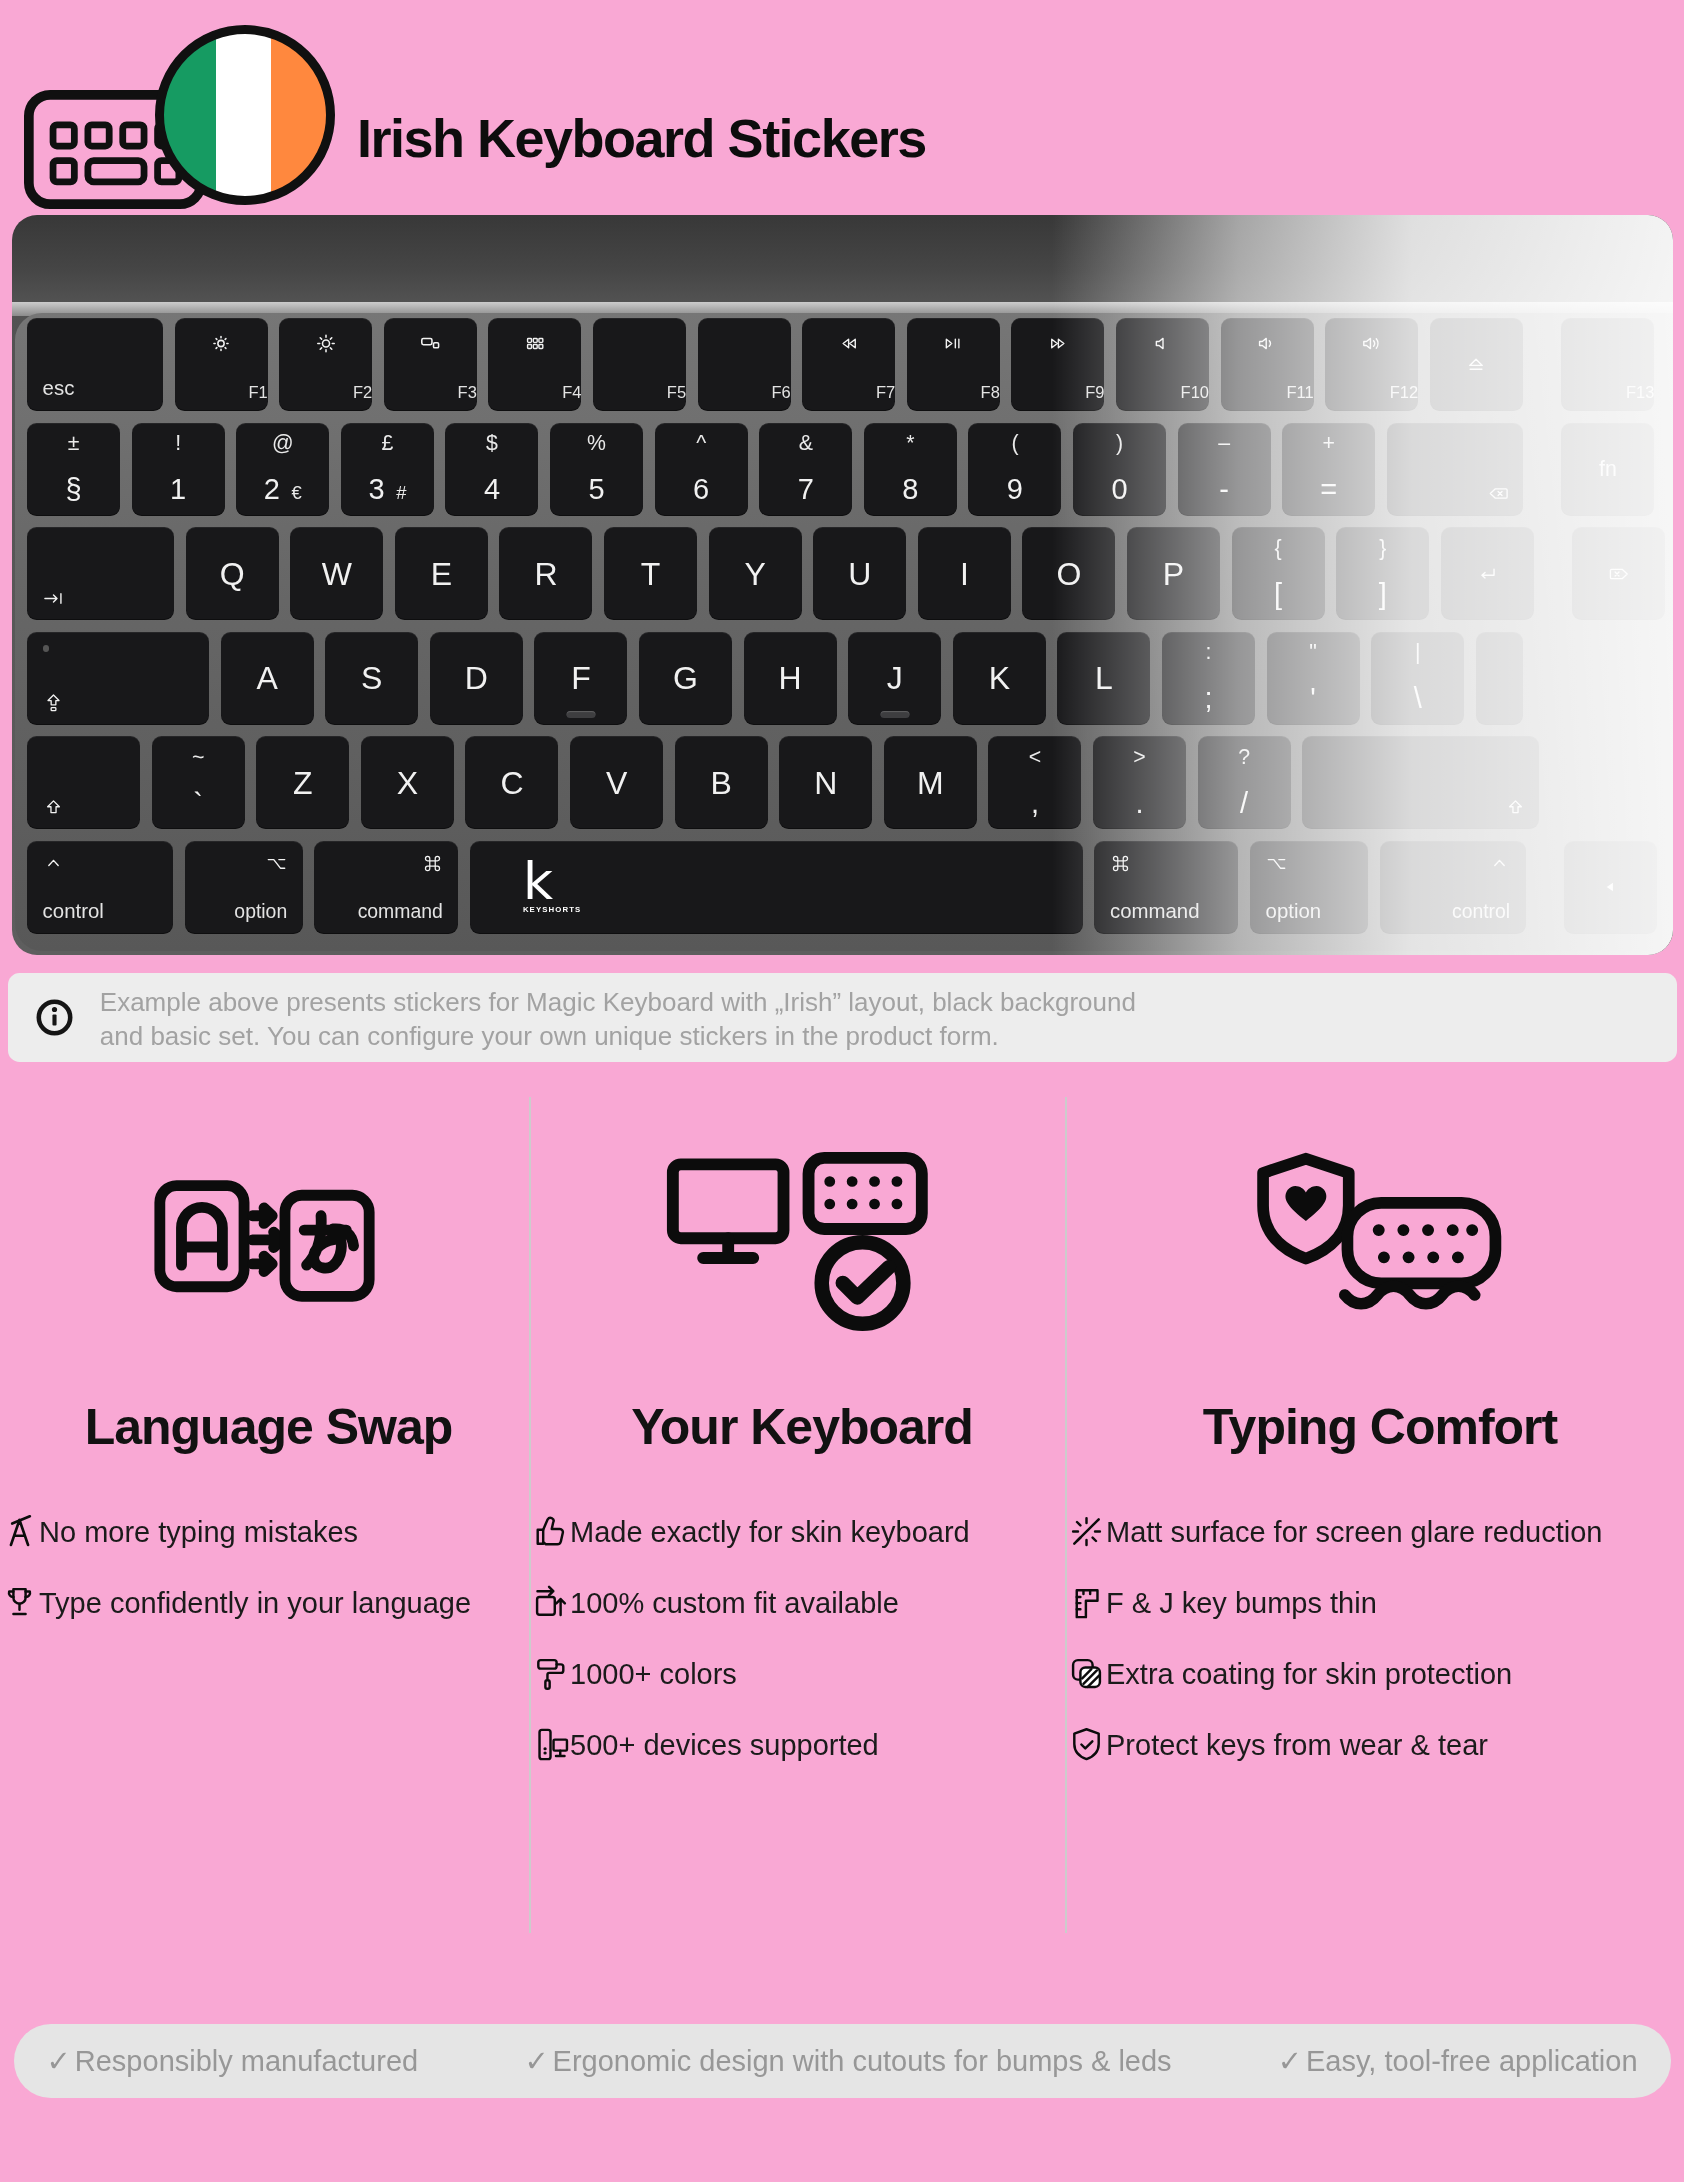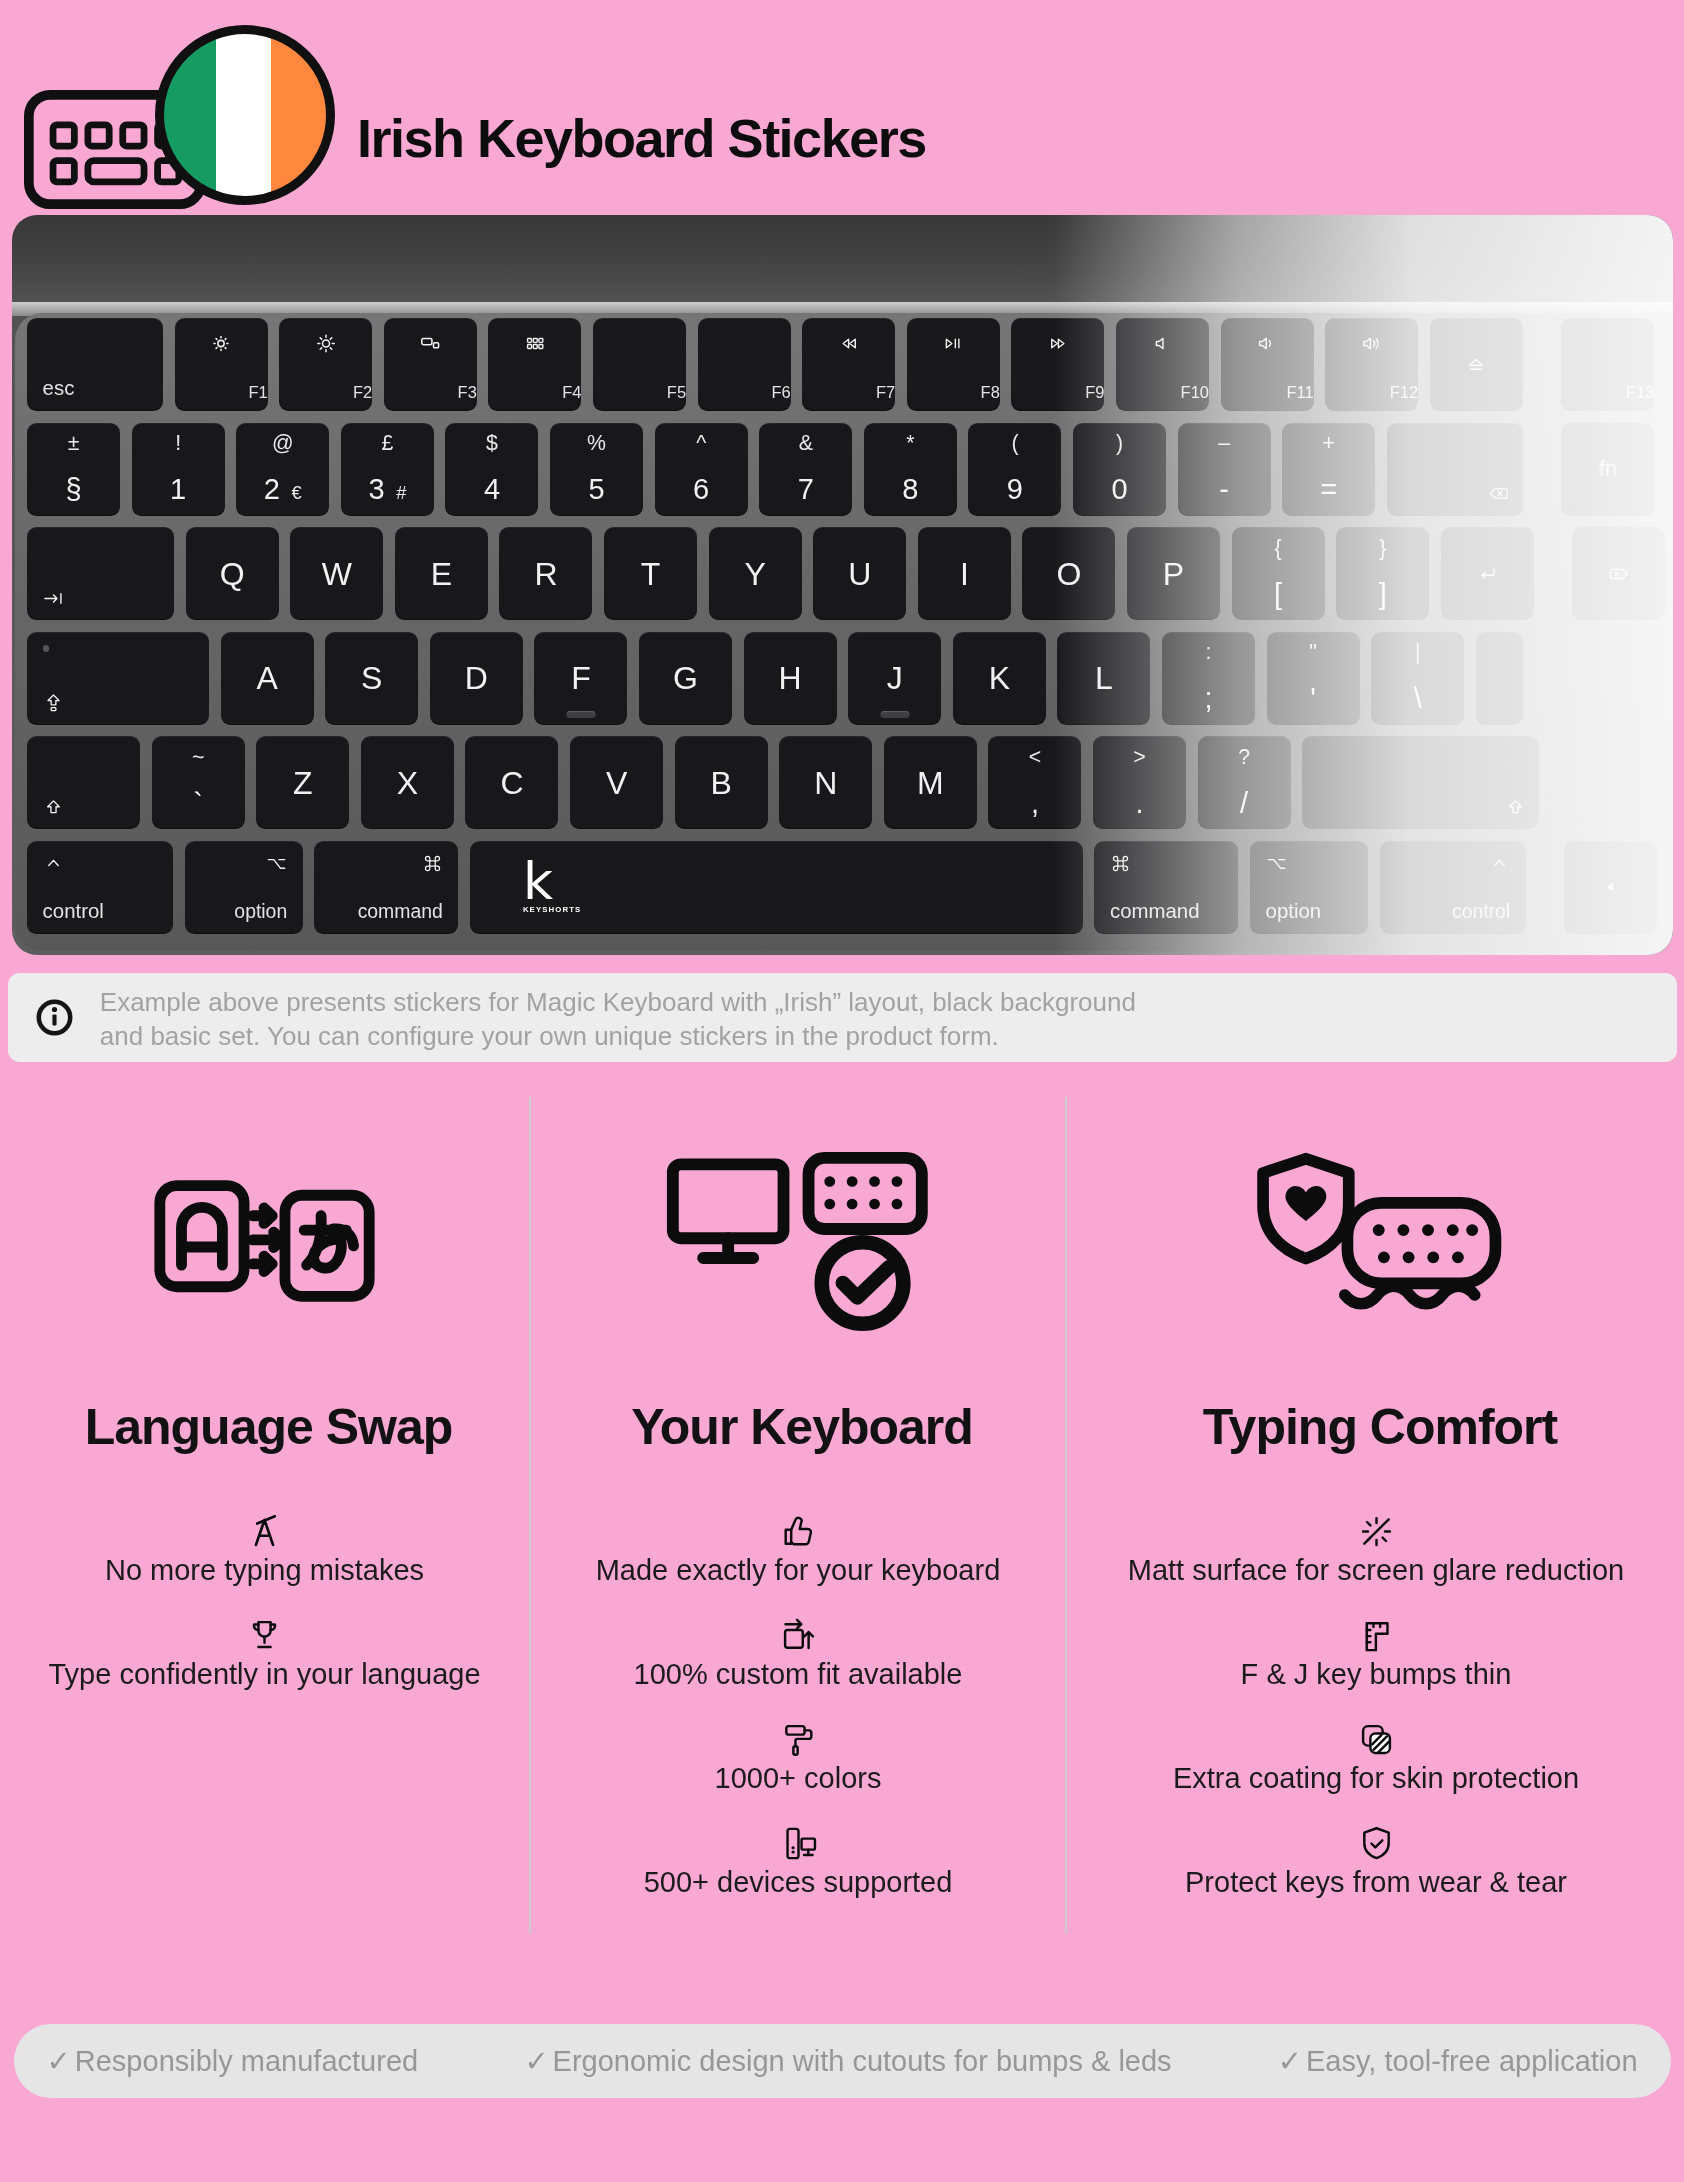--- a/index.html
+++ b/index.html
@@ -57,21 +57,21 @@
   .features{position:absolute;left:0;top:1097px;width:1685px;height:836px;display:flex;}
   .col{box-sizing:border-box;padding-top:27px;}
   .col + .col{border-left:2.9px solid #ccc;}
   .col0{width:529px;}.col1{width:536px;}.col2{width:620px;}
   .col-icon{height:233px;display:flex;align-items:center;justify-content:center;color:#0c0c0c;}
   .col0 .col-icon svg{width:231px;}
   .col1 .col-icon svg{width:274px;}
   .col2 .col-icon svg{width:270px;}
   .col-title{text-align:center;font-size:50px;font-weight:700;letter-spacing:-1px;margin-top:41px;color:#121212;padding-left:8px;}
   .feat-list{margin-top:56px;}
-  .feat{display:flex;flex-direction:column;align-items:center;margin-bottom:29px;}
+  .feat{display:flex;align-items:center;margin-bottom:29px;}
   .feat .ficon{height:39px;margin-bottom:2.9px;color:#0c0c0c;}
   .feat .ficon svg{width:39px;height:39px;}
   .feat .ftext{font-size:29px;color:#1b1b1b;}
 
   
   .footer{position:absolute;left:13.6px;top:2024px;width:1657px;height:74px;background:#e5e5e5;border-radius:37px;
           display:flex;align-items:center;justify-content:space-between;padding:0 33px;box-sizing:border-box;}
   .fitem{font-size:29px;color:#979797;}
   .fcheck{margin-right:3.9px;}
 </style>
@@ -568,21 +568,21 @@
             <path d="M69 52l5.5 5.5L86.5 46" stroke-width="5.5"></path>
           </svg>
         </div>
       <div class="col-title">Your Keyboard</div>
       <div class="feat-list">
           <div class="feat">
             <span class="ficon"><svg viewBox="0 0 32 32" fill="none" stroke="currentColor" stroke-width="2" stroke-linecap="round" stroke-linejoin="round">
                 <path d="M5.5 14.5H10V26H5.5z"></path>
                 <path d="M10 24.8l2.2 1.7h9.3a3 3 0 0 0 3-2.4l1.6-7a2.5 2.5 0 0 0-2.4-3.1H17l1.2-5.4A2.6 2.6 0 0 0 13.7 6L10 14.5"></path>
               </svg></span>
-            <span class="ftext">Made exactly for your keyboard</span>
+            <span class="ftext">Made exactly for skin keyboard</span>
           </div>
           <div class="feat">
             <span class="ficon"><svg viewBox="0 0 32 32" fill="none" stroke="currentColor" stroke-width="2" stroke-linecap="round" stroke-linejoin="round">
                 <rect x="5" y="11.5" width="14.5" height="14.5" rx="2"></rect>
                 <path d="M7.5 5.5h13M17 2l3.5 3.5L17 9M26.5 25V12M23 15.5L26.5 12l3.5 3.5" transform="translate(-2.2 1.2)"></path>
               </svg></span>
             <span class="ftext">100% custom fit available</span>
           </div>
           <div class="feat">
             <span class="ficon"><svg viewBox="0 0 32 32" fill="none" stroke="currentColor" stroke-width="2" stroke-linecap="round" stroke-linejoin="round">

